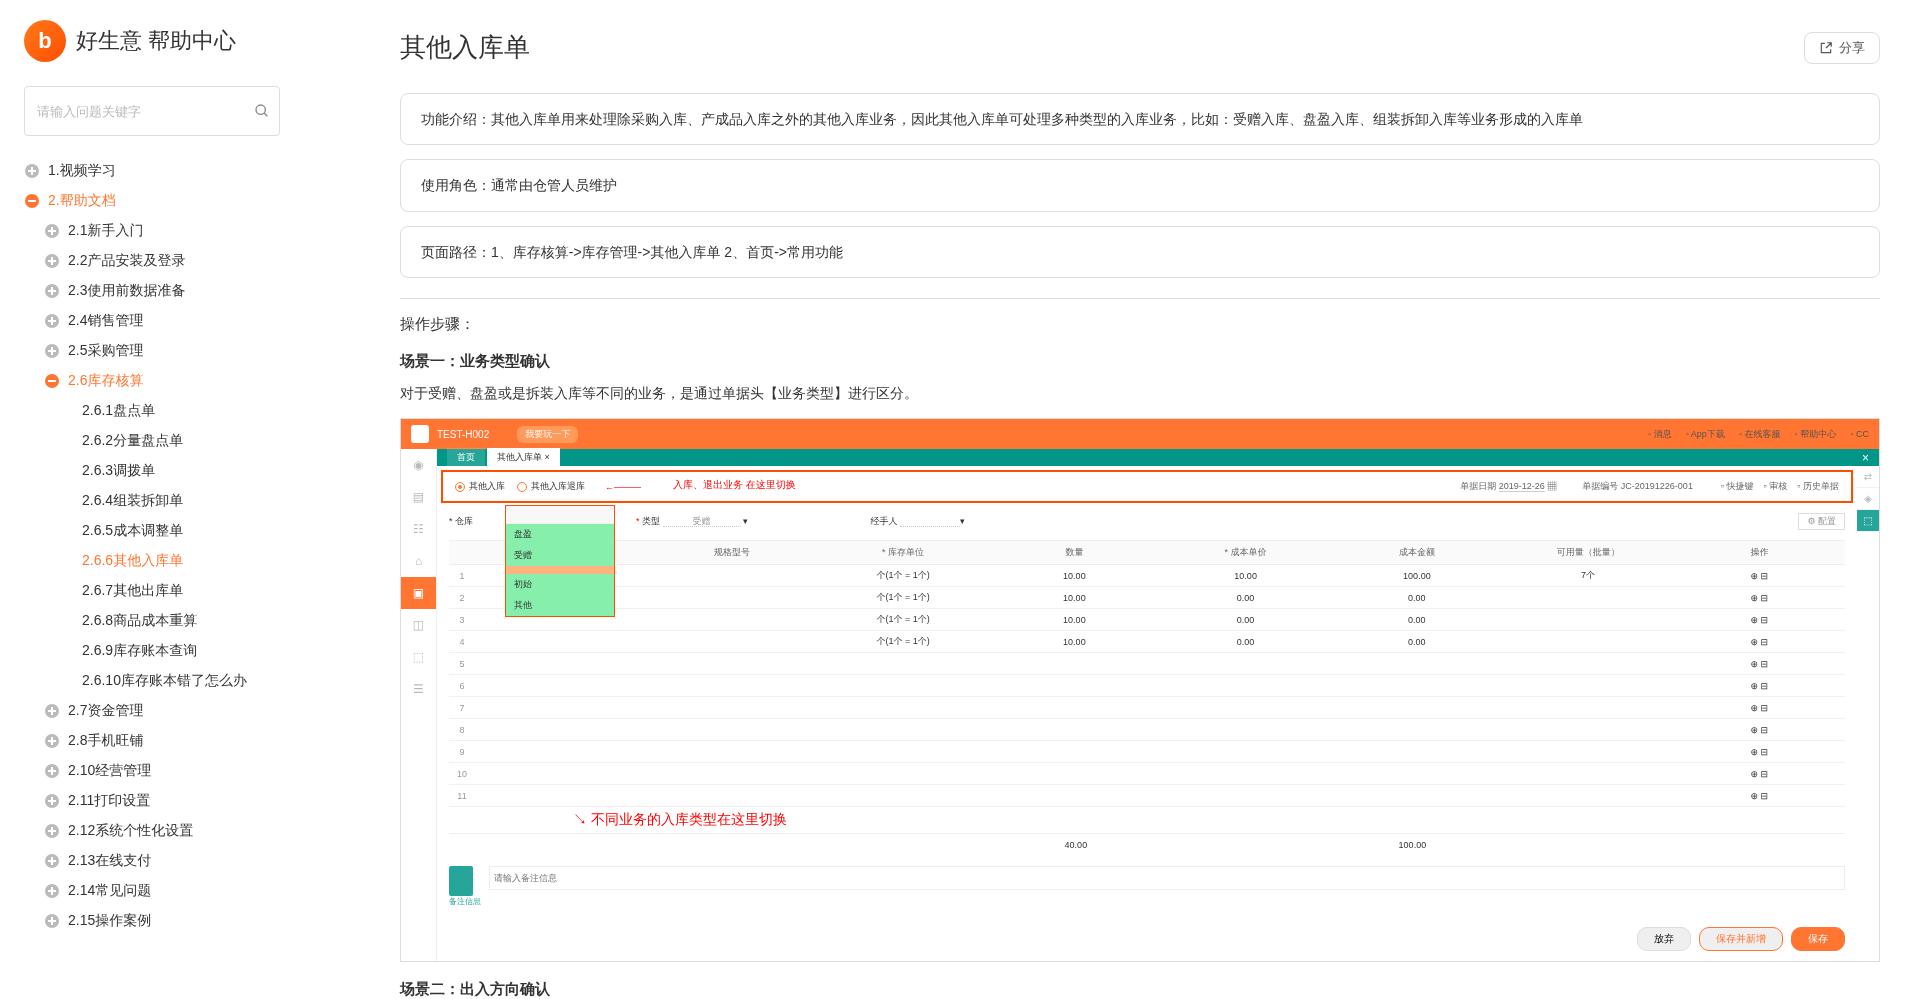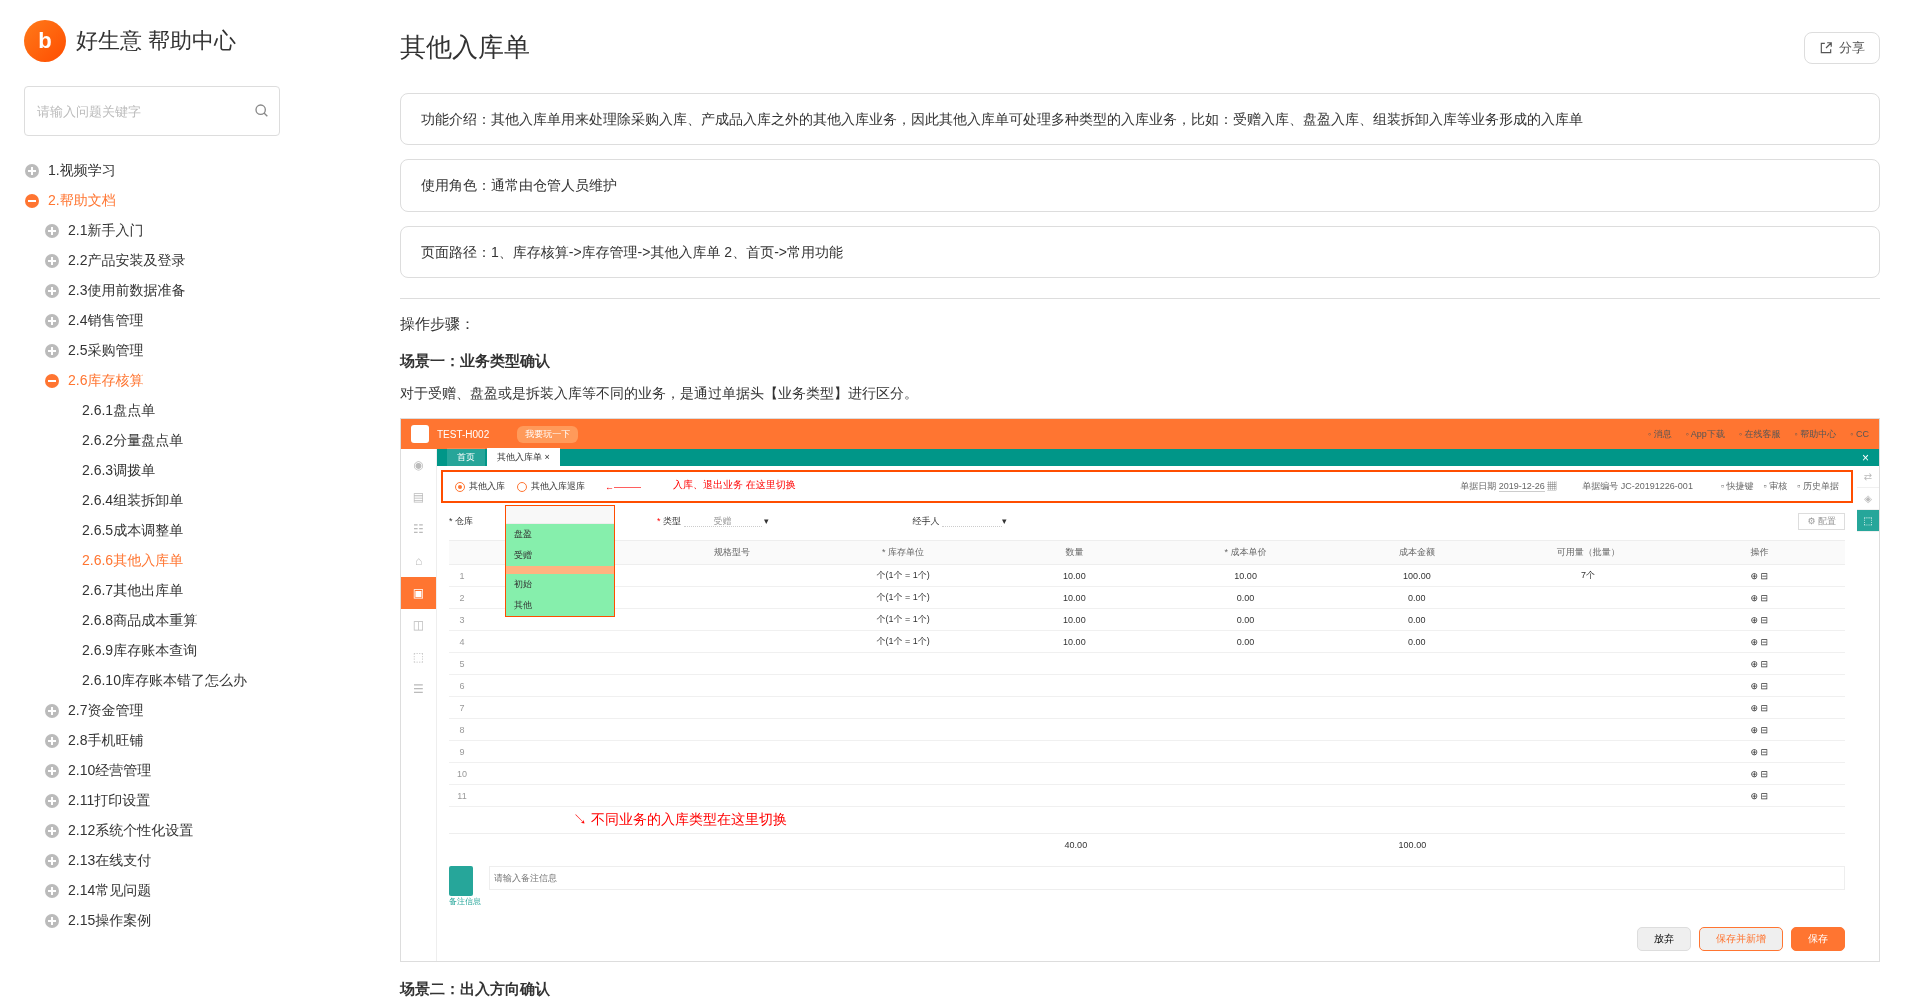--- a/index.html
+++ b/index.html
@@ -50,39 +50,39 @@
 .ss-left-item.sel{background:#ff7531;color:#fff}
 .ss-right{flex:1;background:#fff}
 .ss-tabs{background:#009688;height:17px;display:flex;align-items:center;padding:0 10px;gap:2px}
 .ss-tab{background:rgba(255,255,255,0.15);color:#fff;font-size:9px;padding:3px 10px;height:20px;display:flex;align-items:center}
 .ss-tab.active{background:#fff;color:#333}
 .ss-radio-row{padding:8px 12px;display:flex;align-items:center;gap:12px;font-size:9px;position:relative;border:2px solid #ff4d00;margin:4px}
 .ss-radio{display:flex;align-items:center;gap:4px}
 .ss-radio-dot{width:10px;height:10px;border-radius:50%;border:1px solid #ff7531;position:relative}
 .ss-radio-dot.checked::after{content:"";position:absolute;width:4px;height:4px;background:#ff7531;border-radius:50%;top:2px;left:2px}
 .ss-annotation{position:absolute;color:#ff0000;font-size:10px}
-.ss-form-row{padding:6px 12px;display:flex;gap:24px;font-size:9px;align-items:center;position:relative}
+.ss-form-row{padding:6px 12px;display:flex;gap:3px;font-size:9px;align-items:center;position:relative}
 .ss-dropdown{border:1px solid #ff4d00;width:110px;position:absolute;left:68px;top:-2px;background:#86efac;z-index:10;font-size:9px}
 .ss-dd-input{border-bottom:1px solid #eee;padding:4px;height:18px;background:#f8f8f8}
 .ss-dd-opt{padding:4px 8px}
 .ss-dd-opt.hover{background:#ffb380}
 .ss-table{margin:4px 12px;font-size:9px}
 .ss-thead{display:flex;background:#fafafa;border-top:1px solid #eee;border-bottom:1px solid #eee}
 .ss-th{padding:5px 4px;text-align:center;color:#666;flex:1}
 .ss-th.num{width:26px;flex:none}
 .ss-tr{display:flex;border-bottom:1px solid #f0f0f0;min-height:22px;align-items:center}
 .ss-td{padding:3px 4px;text-align:center;flex:1;font-size:9px}
 .ss-td.num{width:26px;flex:none;color:#999}
 .ss-annotation2{color:#ff0000;font-size:14px;margin-left:120px;padding:4px}
 .ss-total-row{display:flex;padding:6px 12px;font-size:9px;border-top:1px solid #eee}
 .ss-memo{margin:10px 12px;display:flex;gap:8px;align-items:flex-start}
 .ss-memo-icon{width:24px;height:30px;background:#26a69a;border-radius:2px}
 .ss-memo-input{flex:1;border:1px solid #eee;height:24px;padding:4px;font-size:9px;color:#bbb}
 .ss-btns{display:flex;justify-content:flex-end;gap:8px;padding:10px 12px}
-.ss-btn{border:1px solid #ddd;padding:4px 16px;font-size:10px;border-radius:5px}
+.ss-btn{border:1px solid #ddd;padding:4px 16px;font-size:10px;border-radius:10px}
 .ss-btn.orange{background:#ff7531;color:#fff;border-color:#ff7531}
 .ss-btn.orange-outline{color:#ff7531;border-color:#ff7531}
 .ss-side-tools{width:22px;background:#fff;display:flex;flex-direction:column}
 .ss-tool{height:22px;display:flex;align-items:center;justify-content:center;color:#bbb;font-size:10px;border-bottom:1px solid #f0f0f0}
 .ss-tool.sel{background:#26a69a;color:#fff}
 .ss-date-box{margin-left:auto;color:#666}
 </style>
 </head>
 <body>
 

